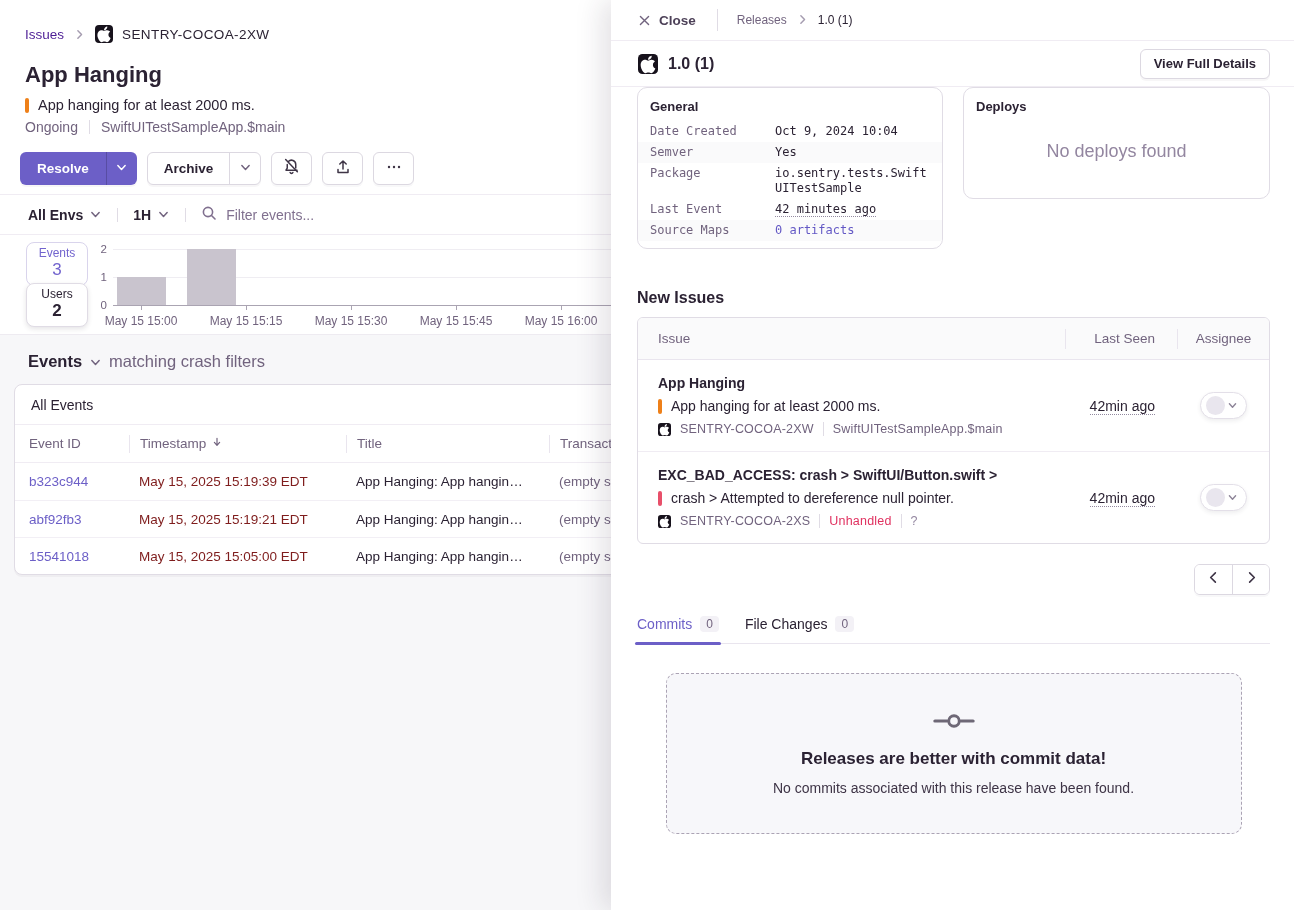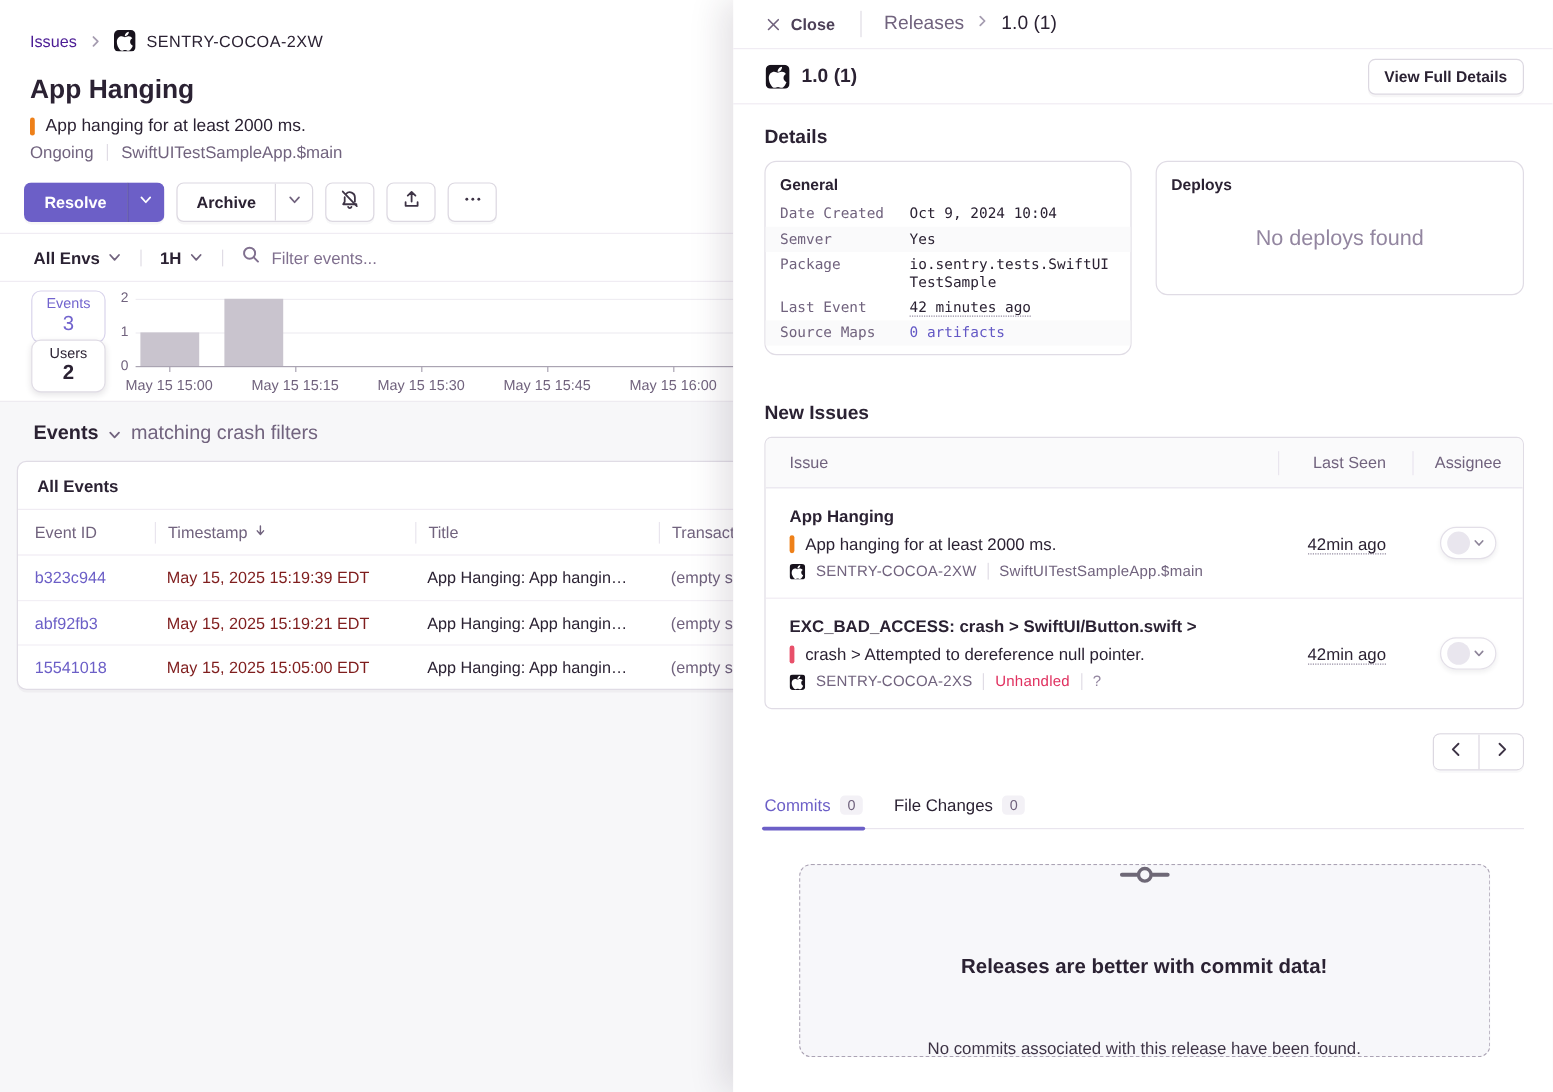--- a/index.html
+++ b/index.html
@@ -57,55 +57,55 @@
   .xtick { position:absolute; width:1px; height:5px; background:#aaa4b2; }
   .xlab { position:absolute; transform:translateX(-50%); font-size:12px; color:#71637e; white-space:nowrap; }
 
   
   .events-section { position:absolute; top:334px; bottom:0; left:0; width:611px; background:#f7f7f9; border-top:1px solid #eeebf1; }
   .events-heading { display:flex; align-items:center; gap:7px; padding:17px 0 0 28px; font-size:16.5px; }
   .events-heading .hd-bold { font-weight:700; color:#2b2233; }
   .events-heading .chev { color:#71637e; display:flex; margin-top:2px; }
   .events-heading .hd-rest { color:#71637e; }
   .events-card { margin:13px 0 0 14px; width:1000px; background:#fff; border:1px solid #e0dce5; border-radius:8px; box-shadow:0 2px 0 rgba(43,34,51,.04); overflow:hidden; }
-  .events-card-title { padding:12px 16px 11px; font-size:14px; font-weight:700; color:#2b2233; border-bottom:1px solid #f0ecf3; }
+  .events-card-title { padding:12px 16px 11px; font-size:14px; font-weight:400; color:#2b2233; border-bottom:1px solid #f0ecf3; }
   .ev-grid { display:grid; grid-template-columns:100px 217px 203px 1fr; align-items:center; padding-left:14px; }
   .ev-head { height:38px; color:#71637e; font-size:13.5px; border-bottom:1px solid #f0ecf3; }
   .ev-head .cell { display:flex; align-items:center; gap:5px; }
   .ev-head .cell + .cell { border-left:1px solid #e9e5ee; padding-left:10px; height:18px; }
   .ev-row { height:37px; font-size:13.5px; }
   .ev-row + .ev-row { border-top:1px solid #f2eff5; }
   .ev-row .cell + .cell { padding-left:10px; }
   .ev-id { color:#6c5fc7; cursor:pointer; }
   .ev-ts { color:#7f1d1d; }
   .ev-title { color:#2b2233; white-space:nowrap; overflow:hidden; }
   .ev-txn { color:#71637e; white-space:nowrap; overflow:hidden; }
 
   
   .right-panel { position:absolute; top:0; left:611px; width:683px; height:910px; background:#fff; box-shadow:-9px 0 26px rgba(43,34,51,.13); }
   .rp-header { height:41px; display:flex; align-items:center; padding-left:27px; border-bottom:1px solid #f0ecf3; }
   .close-btn { display:flex; align-items:center; gap:8px; font-size:13.5px; font-weight:700; color:#4d4158; cursor:pointer; }
   .close-btn .x { color:#71637e; display:flex; }
   .rp-vdiv { width:1px; height:22px; background:#e0dce5; margin:0 19px 0 21px; }
-  .rp-crumbs { display:flex; align-items:flex-start; gap:9px; font-size:16px; }
+  .rp-crumbs { display:flex; align-items:flex-start; gap:9px; font-size:12px; }
   .rp-crumb-root { color:#71637e; }
   .rp-crumb-cur { color:#2b2233; }
 
   .rp-titlebar { height:46px; display:flex; align-items:center; padding:0 24px 0 27px; border-bottom:1px solid #f0ecf3; }
   .rp-title { display:flex; align-items:center; gap:10px; font-size:16px; font-weight:700; color:#2b2233; }
   .cta-btn { margin-left:auto; height:30px; padding:0 13px; border:1px solid #dcd8e1; border-radius:6px; background:#fff; font-family:"Liberation Sans",sans-serif; font-size:13px; font-weight:700; color:#2b2233; box-shadow:0 2px 0 rgba(43,34,51,.04); cursor:pointer; }
 
   .rp-body { padding:0 24px 0 26px; }
   .rp-section-h { font-size:16px; font-weight:700; color:#2b2233; margin:19px 0 10px; }
 
   .cards-row { display:flex; gap:20px; align-items:flex-start; }
   .card { border:1px solid #e0dce5; border-radius:10px; background:#fff; }
   .card-general { width:306px; padding:11px 0 7px; }
   .card-title { font-size:13px; font-weight:700; color:#2b2233; padding:0 12px 7px; }
-  .kv { display:flex; padding:3px 12px; font-family:"DejaVu Sans Mono", monospace; font-size:12px; line-height:15px; color:#2b2233; }
+  .kv { display:flex; padding:3px 12px; font-family:"DejaVu Sans Mono", monospace; font-size:12px; line-height:15px; color:#2b2233;gap:17px; }
   .kv.alt { background:#fafafb; }
   .kv .k { width:108px; flex:none; color:#71637e; }
   .kv .v { flex:1; word-break:break-all; }
   .kv .v .dotted { border-bottom:1px dotted #938aa0; }
   .kv .v.link { color:#6358c5; cursor:pointer; }
   .card-deploys { width:307px; height:112px; padding:11px 12px; display:flex; flex-direction:column; }
   .deploys-empty { flex:1; display:grid; place-items:center; color:#9386a0; font-size:18px; padding-bottom:6px; }
 
   .issues-table { border:1px solid #e0dce5; border-radius:6px; overflow:hidden; }
   .it-grid { display:grid; grid-template-columns:1fr 112px 92px; }
@@ -132,21 +132,21 @@
   .pager-group { display:flex; border:1px solid #dcd8e1; border-radius:6px; overflow:hidden; box-shadow:0 2px 0 rgba(43,34,51,.03); }
   .pager-btn { width:37px; height:29px; display:grid; place-items:center; background:#fff; color:#3e3446; cursor:pointer; }
   .pager-btn + .pager-btn { border-left:1px solid #dcd8e1; }
 
   .tabs { display:flex; gap:26px; margin-top:21px; border-bottom:1px solid #e9e5ee; }
   .tab { display:flex; gap:8px; padding-bottom:11px; font-size:14px; color:#2b2233; position:relative; cursor:pointer; }
   .tab.active { color:#6c5fc7; }
   .tab.active::after { content:""; position:absolute; left:-2px; right:-2px; bottom:-2px; height:3px; background:#6c5fc7; border-radius:3px; }
   .tab-badge { background:#f3f1f6; color:#71637e; font-size:12px; padding:1px 6px; border-radius:4px; }
 
-  .empty-state { margin:29px auto 0; width:576px; height:161px; border:1px dashed #aba3b4; border-radius:10px; background:#f7f7fa; display:flex; flex-direction:column; align-items:center; justify-content:center;gap:38px; }
+  .empty-state { margin:29px auto 0; width:576px; height:161px; border:1px dashed #aba3b4; border-radius:10px; background:#f7f7fa; display:flex; flex-direction:column; align-items:center; justify-content:center; }
   .empty-icon { color:#6e6876; }
   .empty-title { margin-top:15px; font-size:17px; font-weight:700; color:#2b2233; }
   .empty-sub { margin-top:11px; font-size:14px; color:#3e3446; }
 </style>
 </head>
 <body>
 
 <div class="stage">
 
   <div class="left-panel">
@@ -363,21 +363,20 @@
               <path transform="translate(64,10)" d="M318.7 268.7c-.2-36.7 16.4-64.4 50-84.8-18.8-26.9-47.2-41.7-84.7-44.6-35.5-2.8-74.3 20.7-88.5 20.7-15 0-49.4-19.7-76.4-19.7C63.3 141.2 4 184.8 4 273.5q0 39.3 14.4 81.2c12.8 36.7 59 126.7 107.2 125.2 25.2-.6 43-17.9 75.8-17.9 31.8 0 48.3 17.9 76.4 17.9 48.6-.7 90.4-82.5 102.6-119.3-65.2-30.7-61.7-90-61.7-91.9zm-56.6-164.2c27.3-32.4 24.8-61.9 24-72.5-24.1 1.4-52 16.4-67.9 34.9-17.5 19.8-27.8 44.3-25.6 71.9 26.1 2 49.9-11.4 69.5-34.3z" fill="#fff"></path>
             </svg>
           </span>
         <span>1.0 (1)</span>
       </div>
       <button class="cta-btn">View Full Details</button>
     </div>
 
     <div class="rp-body">
 
-      <div class="rp-section-h">Details</div>
 
       <div class="cards-row">
         <div class="card card-general">
           <div class="card-title">General</div>
           <div class="kv">
             <span class="k">Date Created</span>
             <span class="v">Oct 9, 2024 10:04</span>
           </div>
           <div class="kv alt">
             <span class="k">Semver</span>

